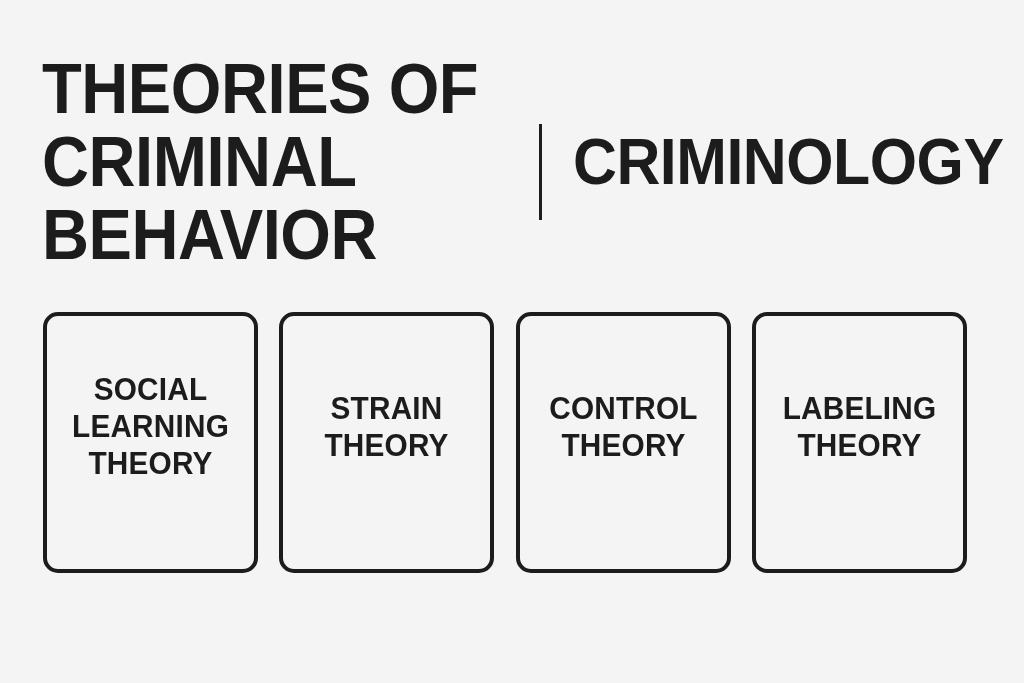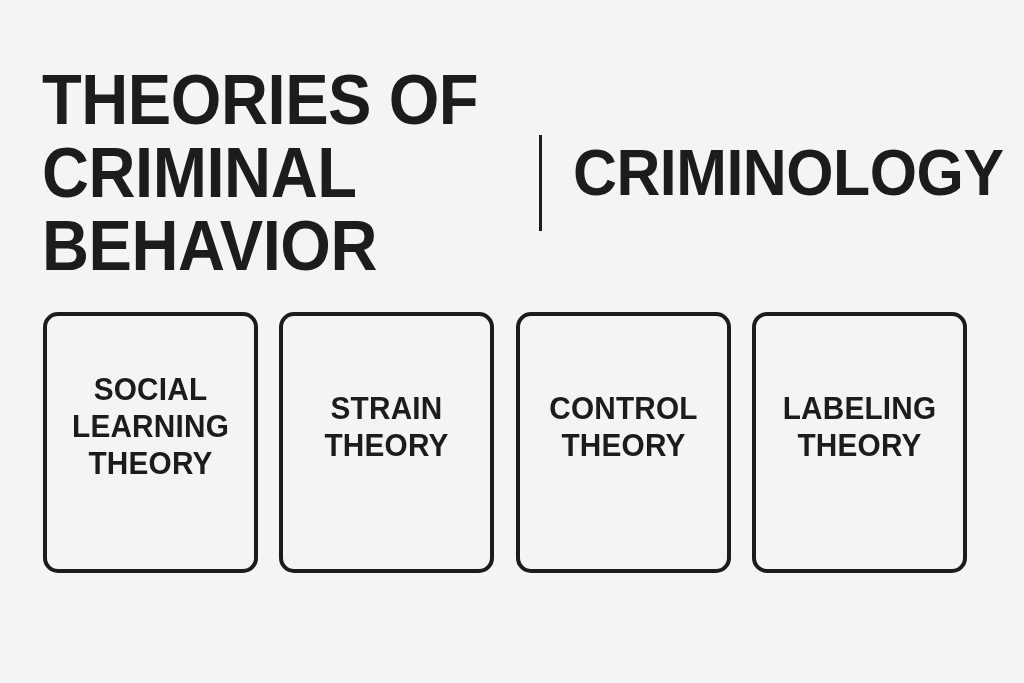--- a/index.html
+++ b/index.html
@@ -18,21 +18,21 @@
     position: relative;
     width: 1024px;
     height: 683px;
     background: #f4f4f4;
   }
 
   
   .header {
     position: absolute;
     left: 0;
-    top: 12px;
+    top: 1px;
     width: 838px;
     height: 300px;
   }
 
   .main-title {
     position: absolute;
     left: 42px;
     top: 52px;
     width: 470px;
     margin: 0;

